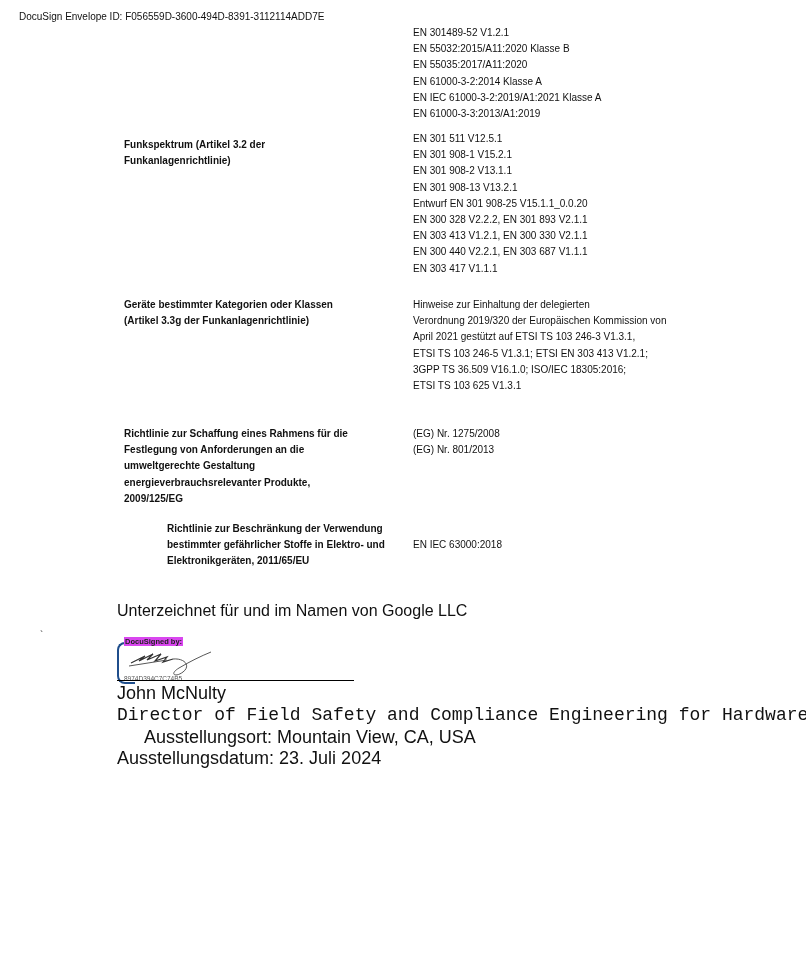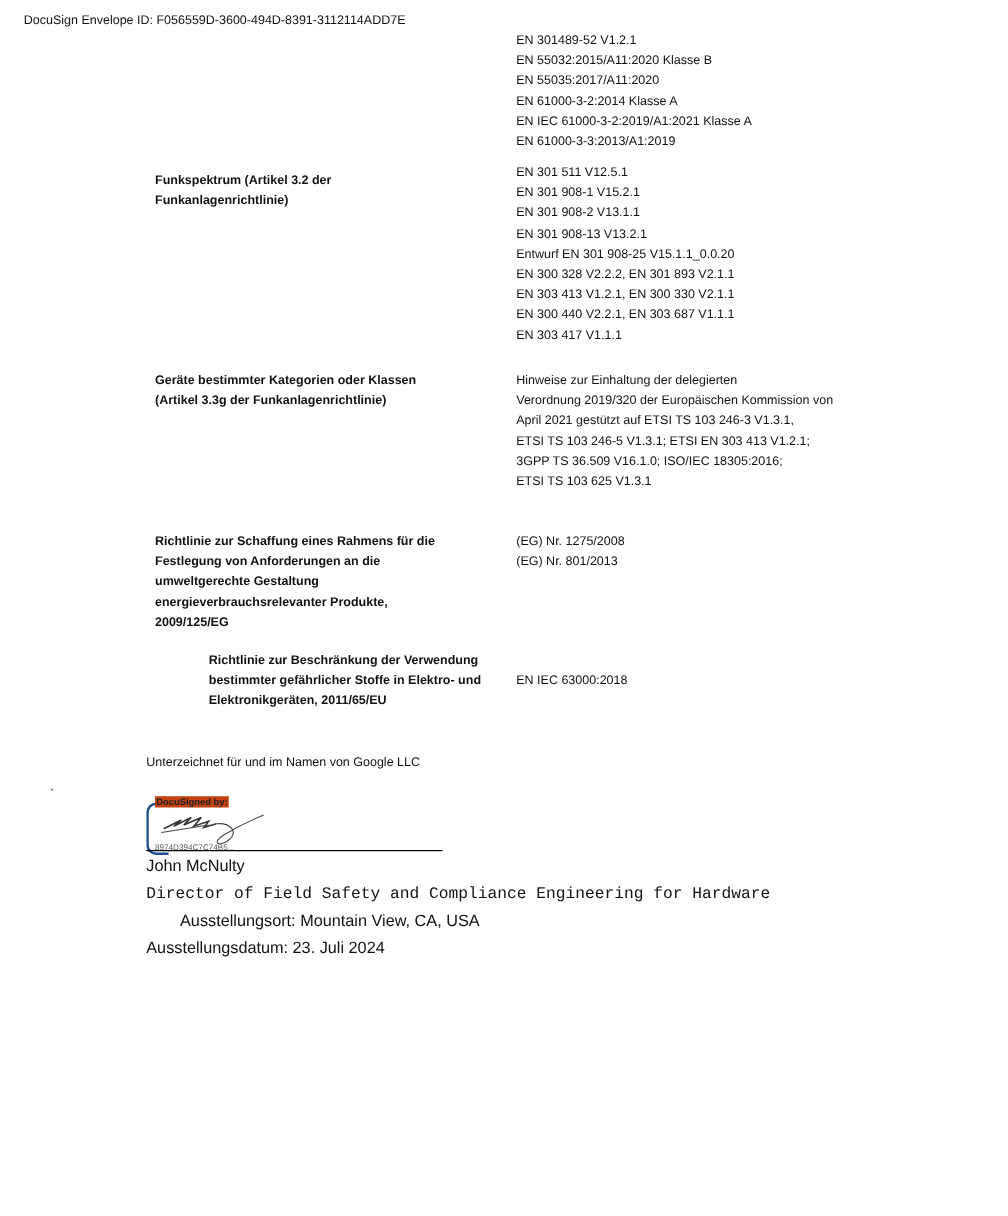--- a/index.html
+++ b/index.html
@@ -2,28 +2,28 @@
 <html><head>
   <meta charset="utf-8">
   <style>
     html, body { margin:0; padding:0; background:#ffffff; }
     body { width:806px; height:973px; position:relative; overflow:hidden; font-family:"Liberation Sans", sans-serif; color:#000; }
     .envelope { position:absolute; left:19px; top:11px; font-family:"Liberation Sans", sans-serif; font-size:10px; color:#111; white-space:nowrap; }
     .cal { font-family:"Liberation Sans", sans-serif; font-size:10px; line-height:16.2px; color:#111; }
     .lbl { position:absolute; left:124px; width:270px; font-weight:bold; }
     .val { position:absolute; left:413px; width:330px; }
     .line { white-space:nowrap; }
-    .signed-for { position:absolute; left:117px; top:603px; font-size:10px; white-space:nowrap; }
+    .signed-for { position:absolute; left:117px; top:603px; font-size:16px; white-space:nowrap; }
     .tick { position:absolute; left:40px; top:630px; font-size:10px; color:#333; }
     .sigbox { position:absolute; left:117px; top:640px; width:120px; height:44px; }
     .sig-bracket { position:absolute; left:0; top:2px; width:16px; height:38px; border:2px solid #1f4e8c; border-right:none; border-radius:8px 0 0 8px; }
-    .sig-label { position:absolute; left:7px; top:-3px; font-size:7.5px; font-weight:bold; color:#222; background:#c2410c; padding:0 1px; white-space:nowrap; }
+    .sig-label { position:absolute; left:7px; top:-3px; font-size:7.5px; font-weight:bold; color:#222; background:#d946ef; padding:0 1px; white-space:nowrap; }
     .sig-id { position:absolute; left:7px; top:35px; font-size:6.5px; color:#555; white-space:nowrap; }
     .sig-underline { position:absolute; left:117px; top:680px; width:237px; border-top:1px solid #000; }
-    .signer { position:absolute; left:117px; font-size:13px; line-height:22px; white-space:nowrap; }
+    .signer { position:absolute; left:117px; font-size:18px; line-height:22px; white-space:nowrap; }
   </style>
 </head>
 <body>
 
 <div class="envelope">DocuSign Envelope ID: F056559D-3600-494D-8391-3112114ADD7E</div>
 
 <div class="cal val" style="top:25px;">
   <div class="line">EN 301489-52 V1.2.1</div>
   <div class="line">EN 55032:2015/A11:2020 Klasse B</div>
   <div class="line">EN 55035:2017/A11:2020</div>

